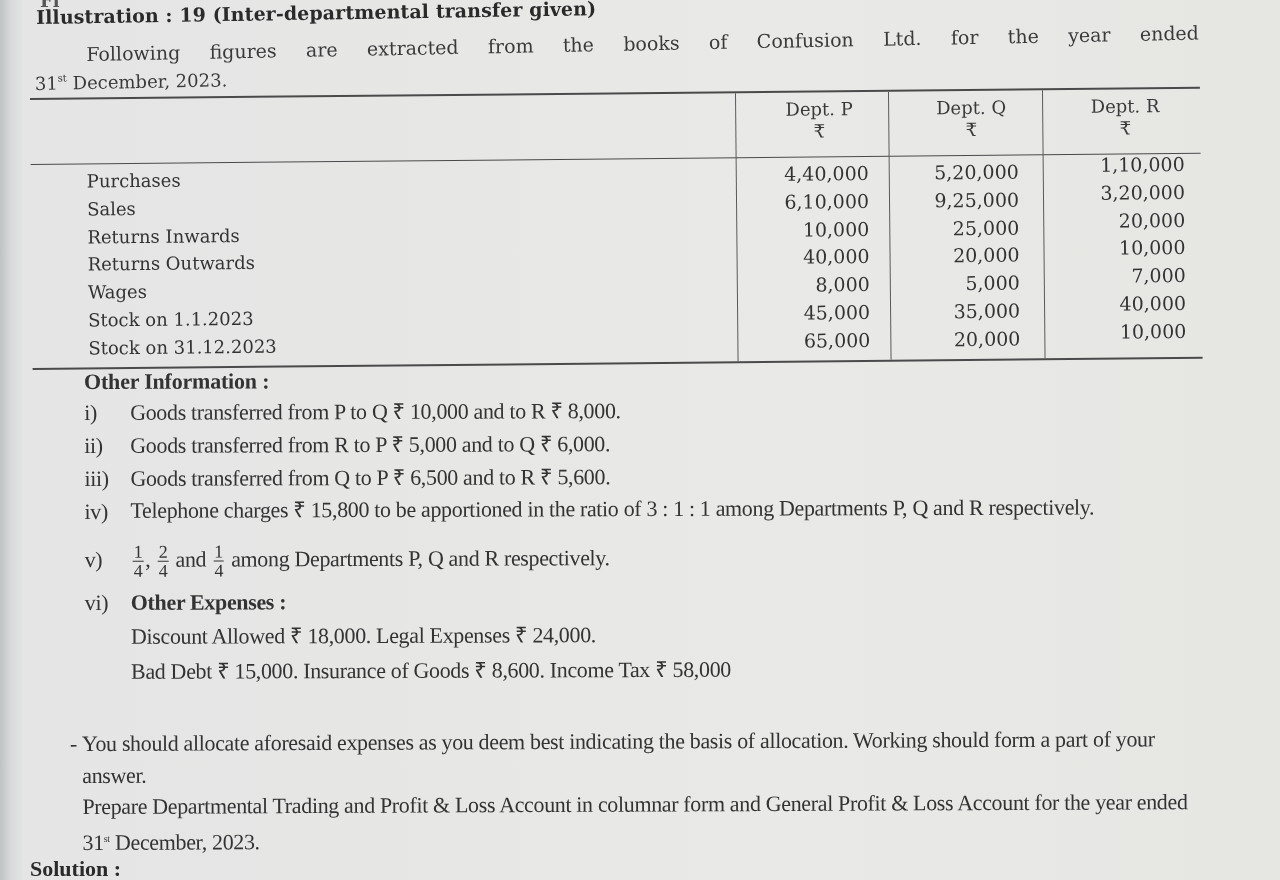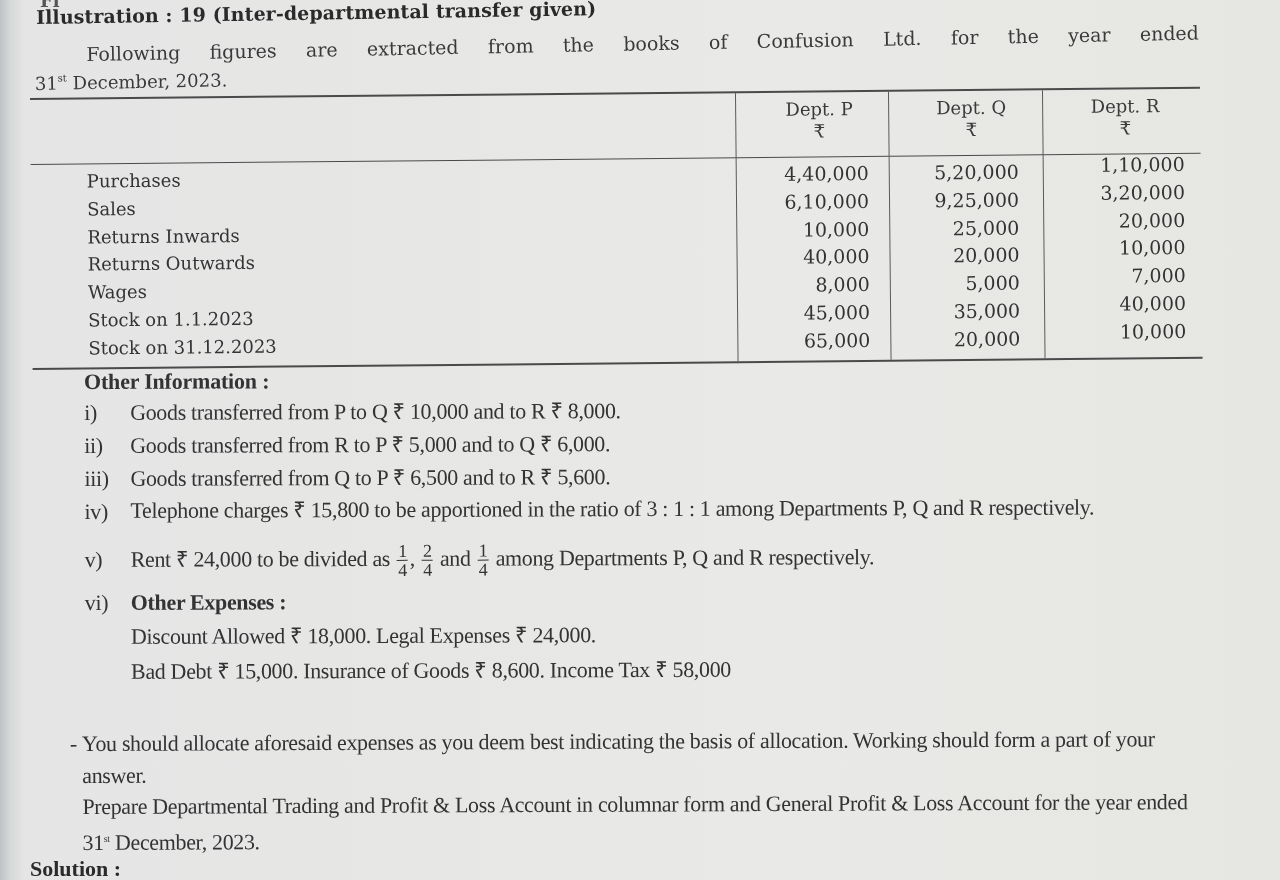--- a/index.html
+++ b/index.html
@@ -282,21 +282,20 @@
       <span class="txt">Goods transferred from Q to P ₹ 6,500 and to R ₹ 5,600.</span>
     </div>
     <div class="item wrap">
       <span class="num">iv)</span>
       <span class="txt">Telephone charges ₹ 15,800 to be apportioned in the ratio of 3 : 1 : 1 among Departments P, Q and R respectively.</span>
     </div>
 
     <div class="item" style="margin-top:10px; line-height:44px;">
       <span class="num">v)</span>
       <span class="txt">
-        <span>Rent ₹ 24,000 to be divided as</span>
         <span class="frac"><span class="n">1</span><span class="d">4</span></span><span>,</span>
         <span class="frac"><span class="n">2</span><span class="d">4</span></span>
         <span>and</span>
         <span class="frac"><span class="n">1</span><span class="d">4</span></span>
         <span>among Departments P, Q and R respectively.</span>
       </span>
     </div>
 
     <div class="item" style="margin-top:4px;">
       <span class="num">vi)</span>

